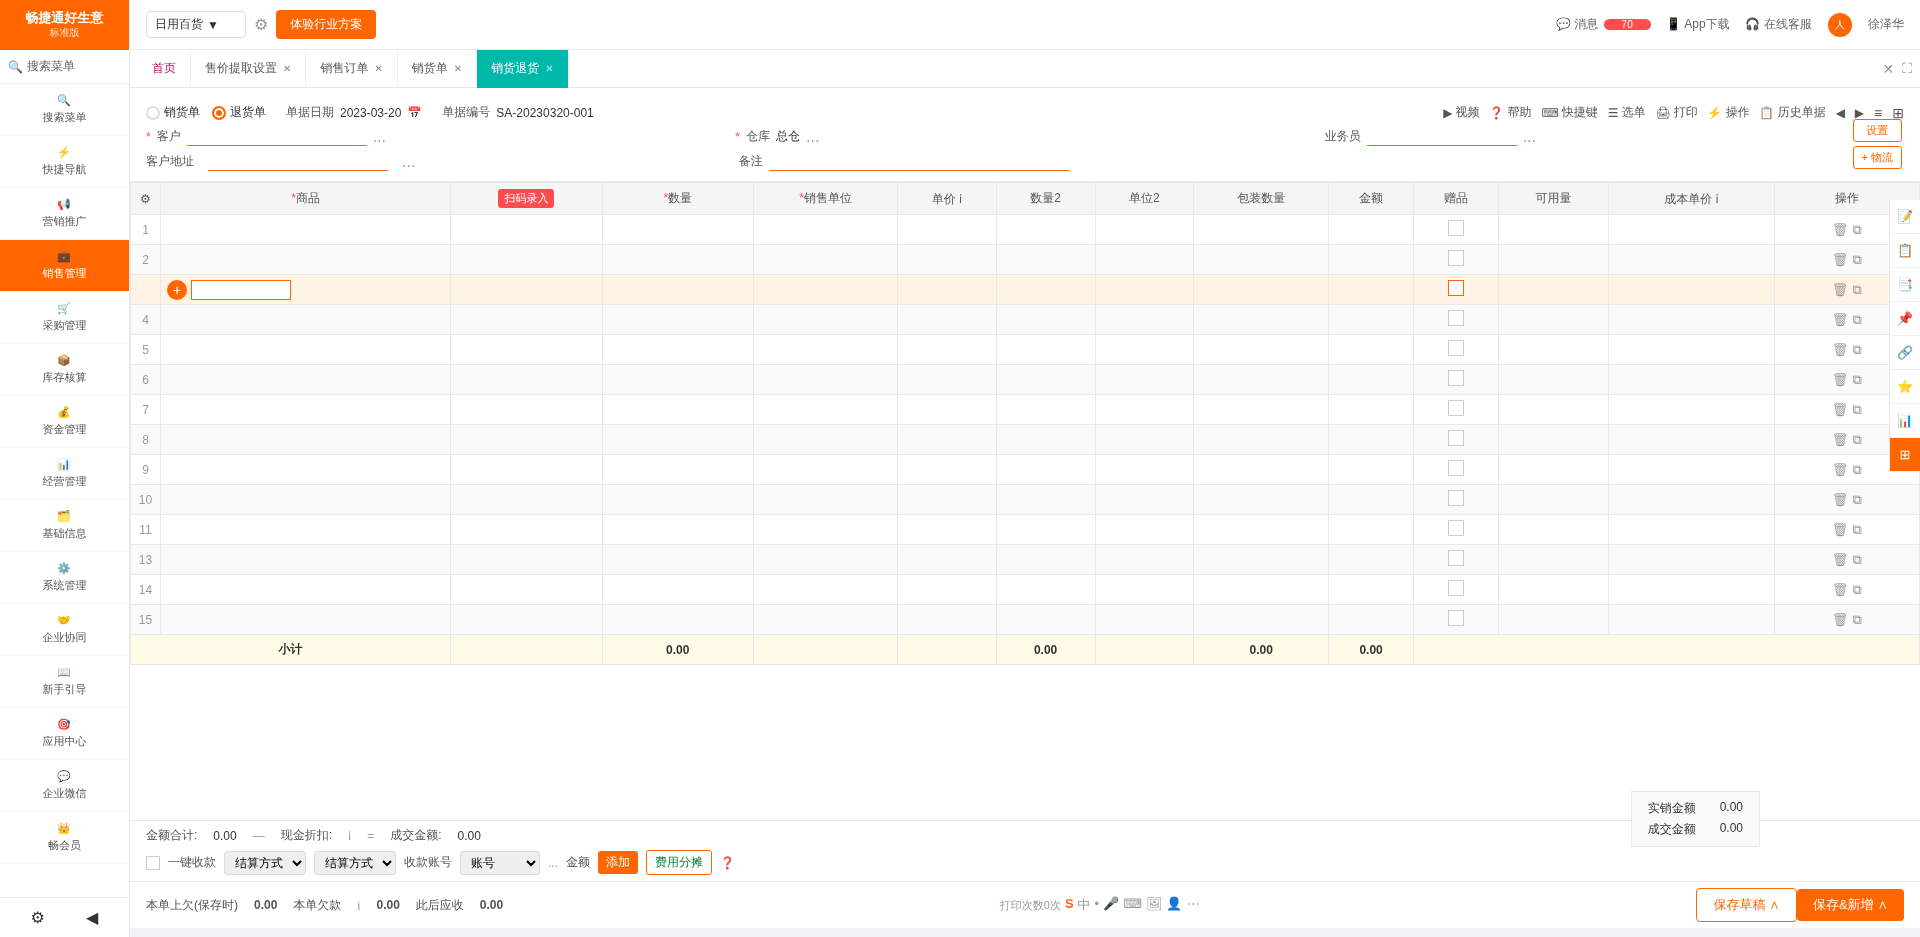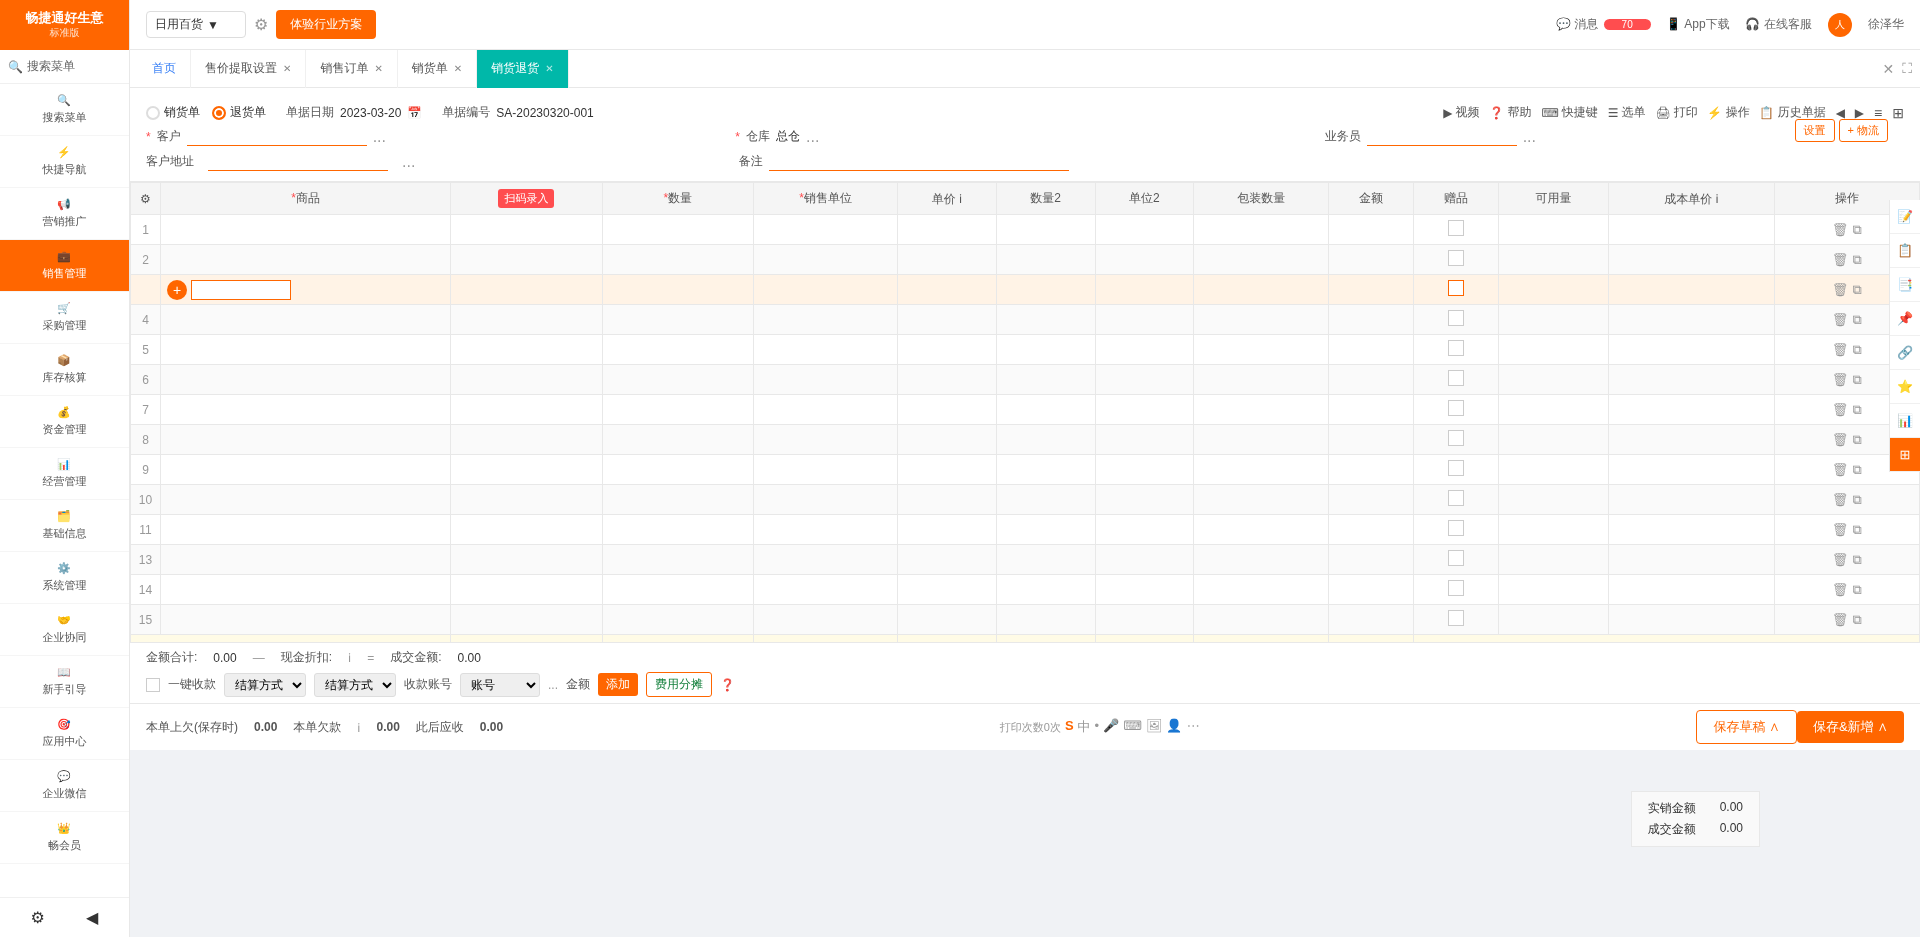--- a/index.html
+++ b/index.html
@@ -9,36 +9,36 @@
     .sidebar { width: 130px; background: #fff; display: flex; flex-direction: column; height: 937px; border-right: 1px solid #e8e8e8; flex-shrink: 0; }
     .sidebar-logo { background: #ff6600; color: #fff; padding: 8px; text-align: center; height: 50px; display: flex; align-items: center; justify-content: center; }
     .sidebar-logo-text { font-size: 13px; font-weight: bold; color: #fff; line-height: 1.2; }
     .sidebar-logo-sub { font-size: 10px; color: rgba(255,255,255,0.8); }
     .sidebar-search { padding: 8px; border-bottom: 1px solid #f0f0f0; display: flex; align-items: center; gap: 4px; cursor: pointer; color: #666; font-size: 12px; }
     .sidebar-item { display: flex; flex-direction: column; align-items: center; padding: 10px 4px; cursor: pointer; color: #555; font-size: 11px; gap: 3px; border-bottom: 1px solid #f5f5f5; }
     .sidebar-item.active { background: #ff6600; color: #fff; }
     .sidebar-bottom { margin-top: auto; padding: 10px; display: flex; align-items: center; justify-content: space-around; border-top: 1px solid #f0f0f0; }
 
     
-    .main { flex: 1; display: flex; flex-direction: column; height: 750px; overflow: hidden; }
+    .main { flex: 1; display: flex; flex-direction: column; height: 928px; overflow: hidden; }
 
     
     .topbar { height: 50px; background: #fff; display: flex; align-items: center; justify-content: space-between; padding: 0 16px; border-bottom: 1px solid #e8e8e8; flex-shrink: 0; }
     .topbar-left { display: flex; align-items: center; gap: 8px; }
     .topbar-select { border: 1px solid #ddd; border-radius: 4px; padding: 4px 8px; font-size: 12px; display: flex; align-items: center; gap: 4px; cursor: pointer; min-width: 100px; }
     .topbar-btn-trial { background: #ff6600; color: #fff; border: none; border-radius: 4px; padding: 6px 14px; font-size: 12px; cursor: pointer; }
     .topbar-right { display: flex; align-items: center; gap: 16px; font-size: 12px; color: #666; }
     .topbar-right .badge { background: #ff4d4f; color: #fff; border-radius: 10px; padding: 0 18px; font-size: 10px; margin-left: 2px; }
 
     
     .tabs { height: 38px; background: #fff; display: flex; align-items: center; border-bottom: 1px solid #e8e8e8; flex-shrink: 0; padding: 0 8px; }
     .tab { padding: 0 14px; height: 38px; display: flex; align-items: center; gap: 6px; font-size: 12px; cursor: pointer; color: #555; border-right: 1px solid #f0f0f0; }
     .tab.active { background: #00b8a9; color: #fff; }
     .tab .close { font-size: 10px; opacity: 0.7; }
-    .tab-home { color: #3b82f6; }
+    .tab-home { color: #be185d; }
     .tabs-actions { margin-left: auto; display: flex; gap: 8px; }
     .tab-action-btn { border: none; background: none; font-size: 14px; cursor: pointer; color: #999; }
 
     
     .form-area { background: #fff; padding: 10px 16px; border-bottom: 1px solid #e8e8e8; flex-shrink: 0; }
     .radio-group { display: flex; align-items: center; gap: 12px; }
     .radio-item { display: flex; align-items: center; gap: 4px; cursor: pointer; }
     .radio-circle { width: 14px; height: 14px; border-radius: 50%; border: 2px solid #ddd; display: inline-block; }
     .radio-circle.checked { border-color: #ff6600; background: #ff6600; box-shadow: inset 0 0 0 2px #fff; }
     .form-meta-item { display: flex; align-items: center; gap: 6px; color: #555; font-size: 12px; }
@@ -316,21 +316,21 @@
         <span class="form-label" style="color:#ff4d4f;">*</span>
         <span class="form-label">仓库</span>
         <span style="color:#333;">总仓</span>
         <span class="form-dots">...</span>
       </div>
       <div style="display:flex;align-items:center;gap:6px;flex:1;">
         <span class="form-label">业务员</span>
         <input type="text" class="form-input" style="width: 150px;">
         <span class="form-dots">...</span>
       </div>
-      <div style="position:absolute;right:16px;top:-8px;display:flex;flex-direction:row;gap:4px;">
+      <div style="position:absolute;right:2px;top:-8px;display:flex;flex-direction:column;gap:4px;">
         <button class="side-setting-btn" style="font-size:11px;">设置</button>
         <button class="side-setting-btn" style="font-size:11px;">+ 物流</button>
       </div>
     </div>
 
     <div style="display:flex;align-items:center;gap:10px;">
       <div style="display:flex;align-items:center;gap:14px;flex:1;">
         <span class="form-label">客户地址</span>
         <input type="text" class="form-input" style="width: 180px;">
         <span class="form-dots">...</span>

